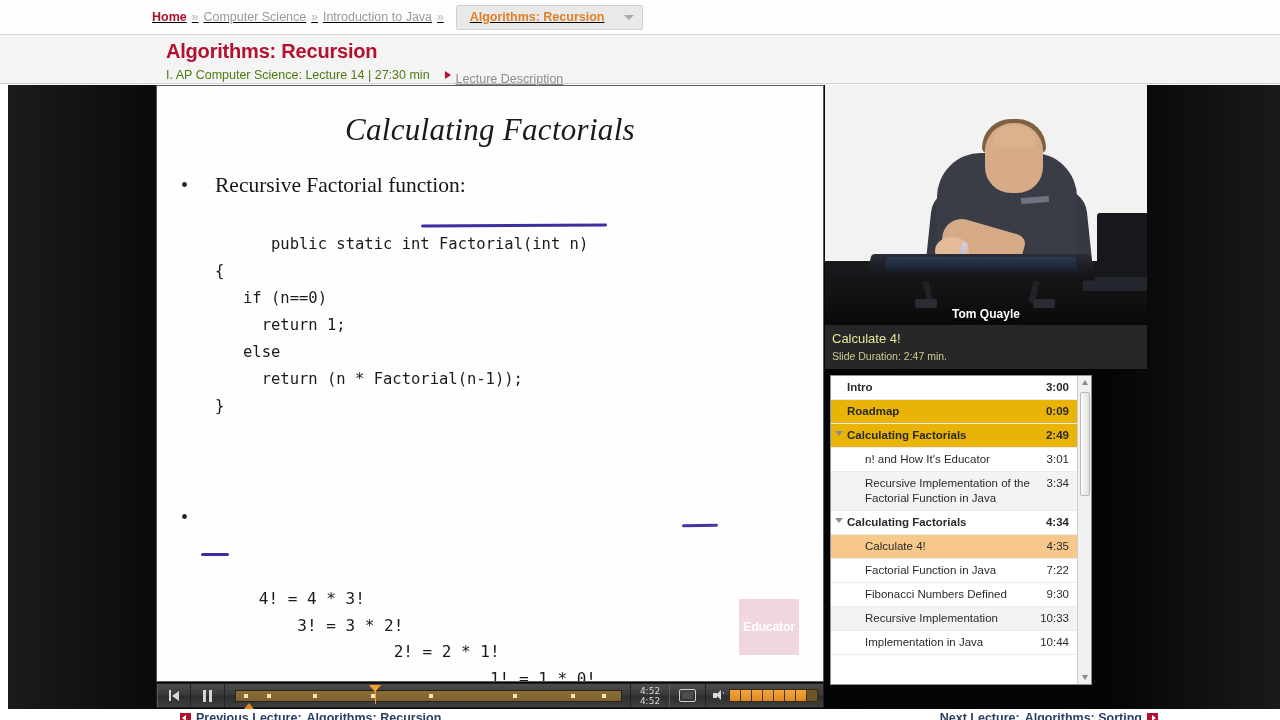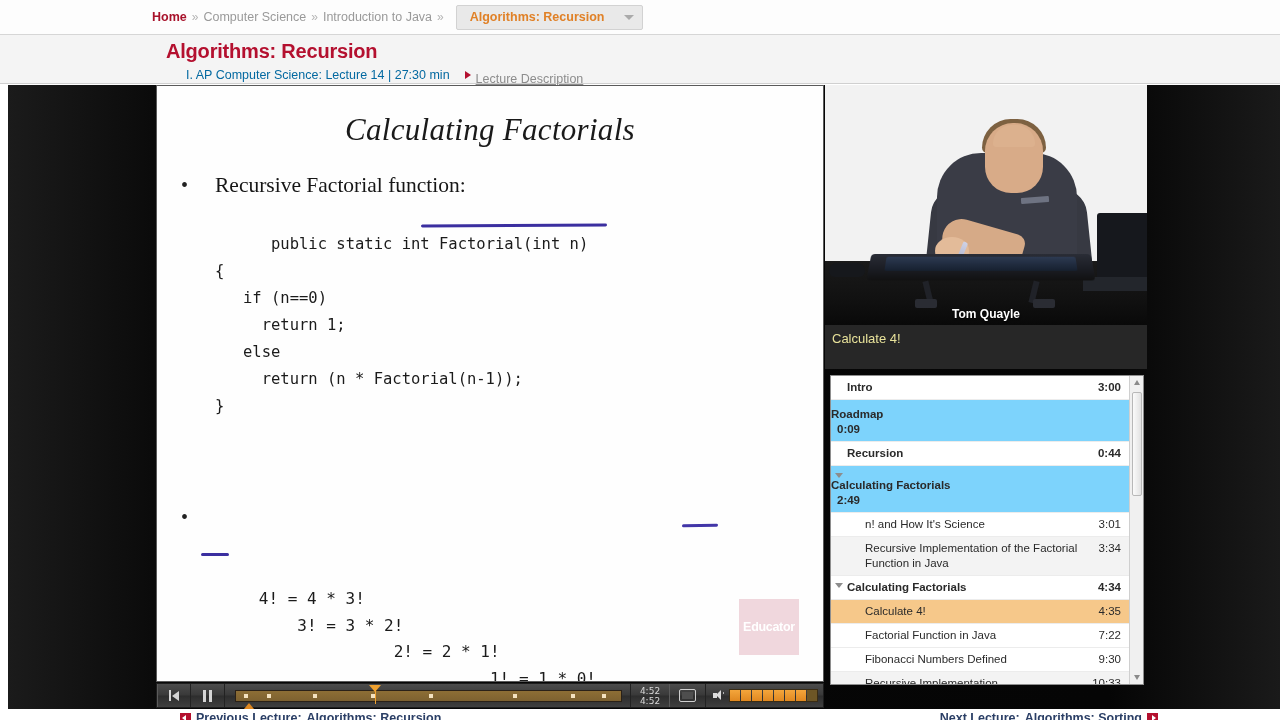--- a/index.html
+++ b/index.html
@@ -16,20 +16,21 @@
     width: 1280px; height: 35px;
     background: #fdfdfd;
     border-bottom: 1px solid #d6d6d6;
     display: flex; align-items: center;
   }
   #breadcrumb {
     display: flex; align-items: center;
     margin-left: 152px;
     font-size: 12.5px;
     height: 35px;
+    text-decoration: underline;
   }
   .crumb-link {
     color: #9a9a9a;
     text-decoration: none;
     white-space: nowrap;
   }
   .crumb-link.home { color: #a8122b; font-weight: bold; }
   .crumb-sep {
     color: #b5b5b5;
     margin: 0 5px;
@@ -72,21 +73,21 @@
     font-size: 20px;
     font-weight: bold;
     letter-spacing: -0.2px;
     line-height: 24px;
   }
   #subtitle-row {
     display: flex; align-items: center;
     font-size: 12.5px;
     margin-top: 1px;
   }
-  #lecture-meta { color: #0369a1; margin-left: 20px; }
+  #lecture-meta { color: #4d7c0f; }
   .desc-arrow {
     width: 0; height: 0;
     border-top: 4.5px solid transparent;
     border-bottom: 4.5px solid transparent;
     border-left: 6px solid #b4102f;
     margin: 0 5px 0 15px;
   }
   #lecture-description { color: #8d8d8d; margin-top: 8px; }
 
   
@@ -456,41 +457,41 @@
     line-height: 17px;
   }
   #slide-duration {
     color: #cfc98c;
     font-size: 10.5px;
     margin-top: 3px;
   }
   
   #chapter-list-wrap {
     position: absolute; left: 6px; top: 290px;
-    width: 314px; height: 310px;
+    width: 262px; height: 310px;
     background: #ffffff;
     border: 1px solid #8e8e8e;
     display: flex;
     overflow: hidden;
   }
   #chapter-list {
     flex: 1;
     overflow: hidden;
   }
   .chap {
     display: flex; align-items: flex-start;
     min-height: 23px;
     padding: 4px 8px 4px 0;
     border-bottom: 1px solid #ececec;
     font-size: 11.5px;
     color: #2a2a2a;
   }
   .chap.alt { background: #f3f3f3; }
   .chap.major { font-weight: bold; background: #ffffff; }
-  .chap.major.alt { background: #7dd3fc; flex-direction: column; }
+  .chap.major.alt { background: #eab308; }
   .chap.active { background: #f6c88a; }
   .chap-caret {
     width: 16px; flex: none;
     display: flex; align-items: center; justify-content: center;
     padding-top: 3px;
   }
   .chap-caret i {
     width: 0; height: 0;
     border-left: 4px solid transparent;
     border-right: 4px solid transparent;
@@ -729,54 +730,50 @@
       </span>
       <span class="vid-stand1"></span>
       <span class="vid-stand2"></span>
       <span class="vid-foot" style="left:90px"></span>
       <span class="vid-foot" style="left:208px"></span>
       <div id="presenter-name">Tom Quayle</div>
     </div>
 
     <div id="slide-info">
       <div id="slide-info-title">Calculate 4!</div>
+      <div id="slide-duration">Slide Duration: 2:47 min.</div>
     </div>
 
     <div id="chapter-list-wrap">
       <div id="chapter-list">
 
         <div class="chap major">
           <span class="chap-caret"></span>
           <span class="chap-label">Intro</span>
           <span class="chap-time">3:00</span>
         </div>
 
         <div class="chap major alt">
           <span class="chap-caret"></span>
           <span class="chap-label">Roadmap</span>
           <span class="chap-time">0:09</span>
         </div>
 
-        <div class="chap major">
-          <span class="chap-caret"></span>
-          <span class="chap-label">Recursion</span>
-          <span class="chap-time">0:44</span>
-        </div>
 
         <div class="chap major alt">
           <span class="chap-caret">
               <i></i>
             </span>
           <span class="chap-label">Calculating Factorials</span>
           <span class="chap-time">2:49</span>
         </div>
 
         <div class="chap">
           <span class="chap-caret"></span>
-          <span class="chap-label sub">n! and How It's Science</span>
+          <span class="chap-label sub">n! and How It's Educator</span>
           <span class="chap-time">3:01</span>
         </div>
 
         <div class="chap alt">
           <span class="chap-caret"></span>
           <span class="chap-label sub">Recursive Implementation of the Factorial Function in Java</span>
           <span class="chap-time">3:34</span>
         </div>
 
         <div class="chap major">

